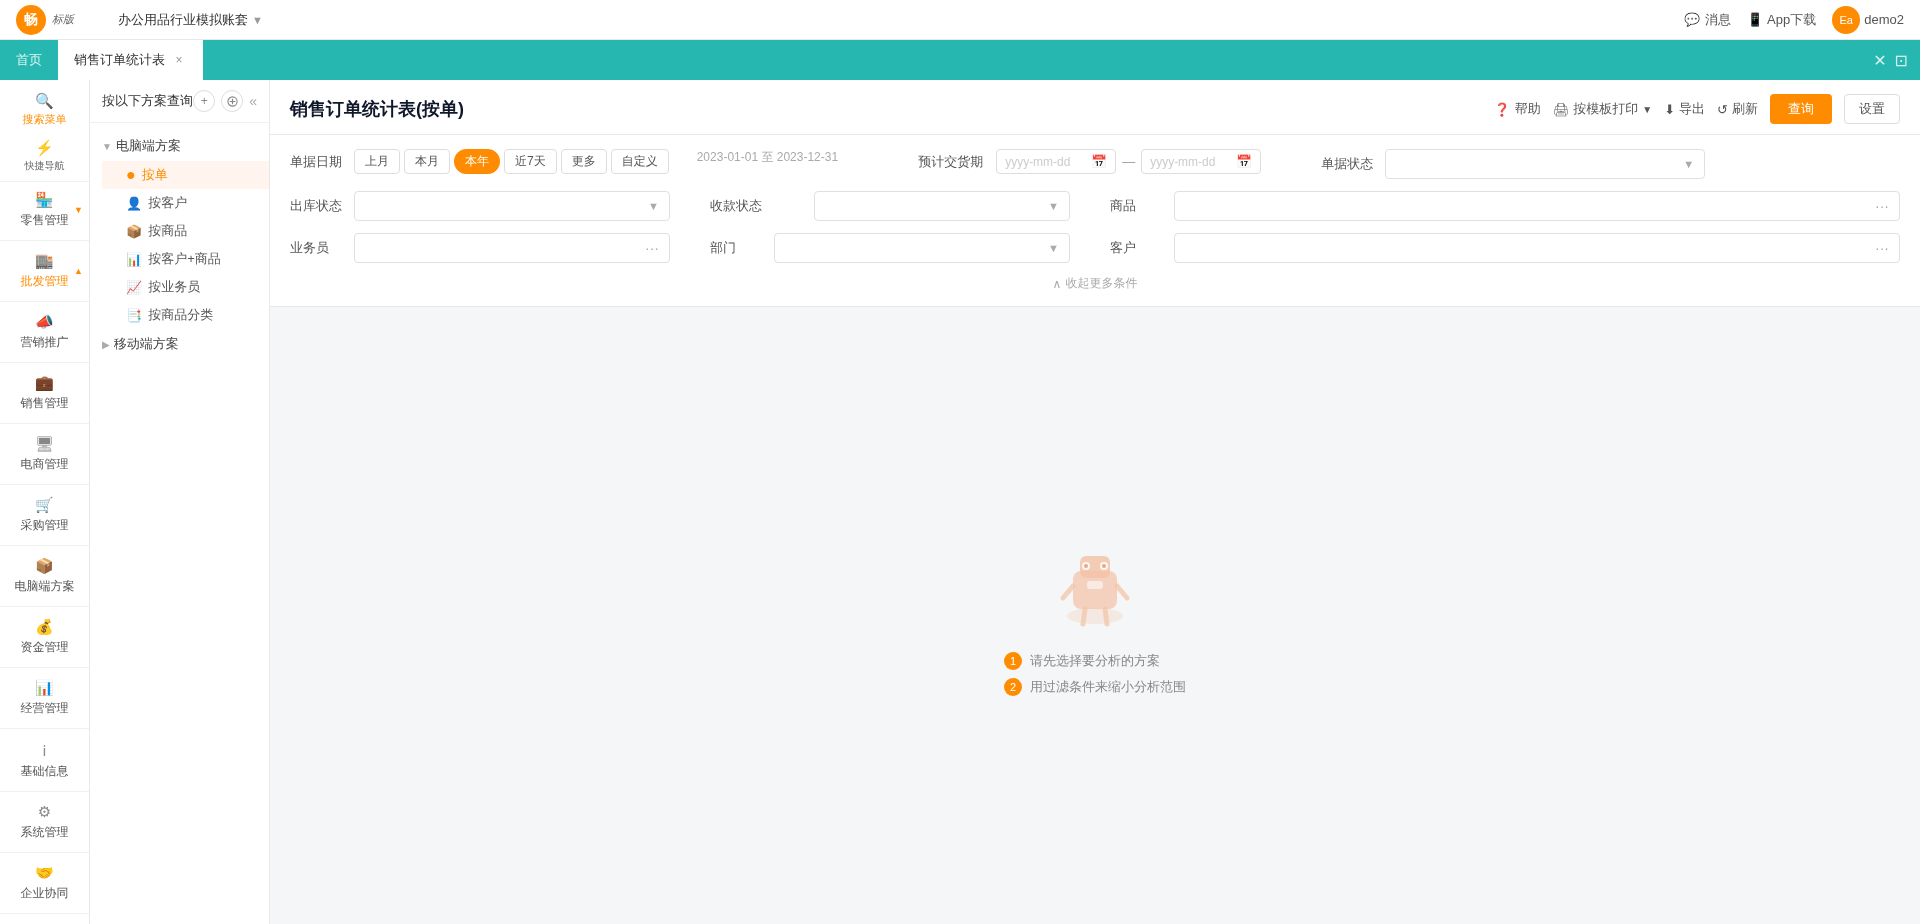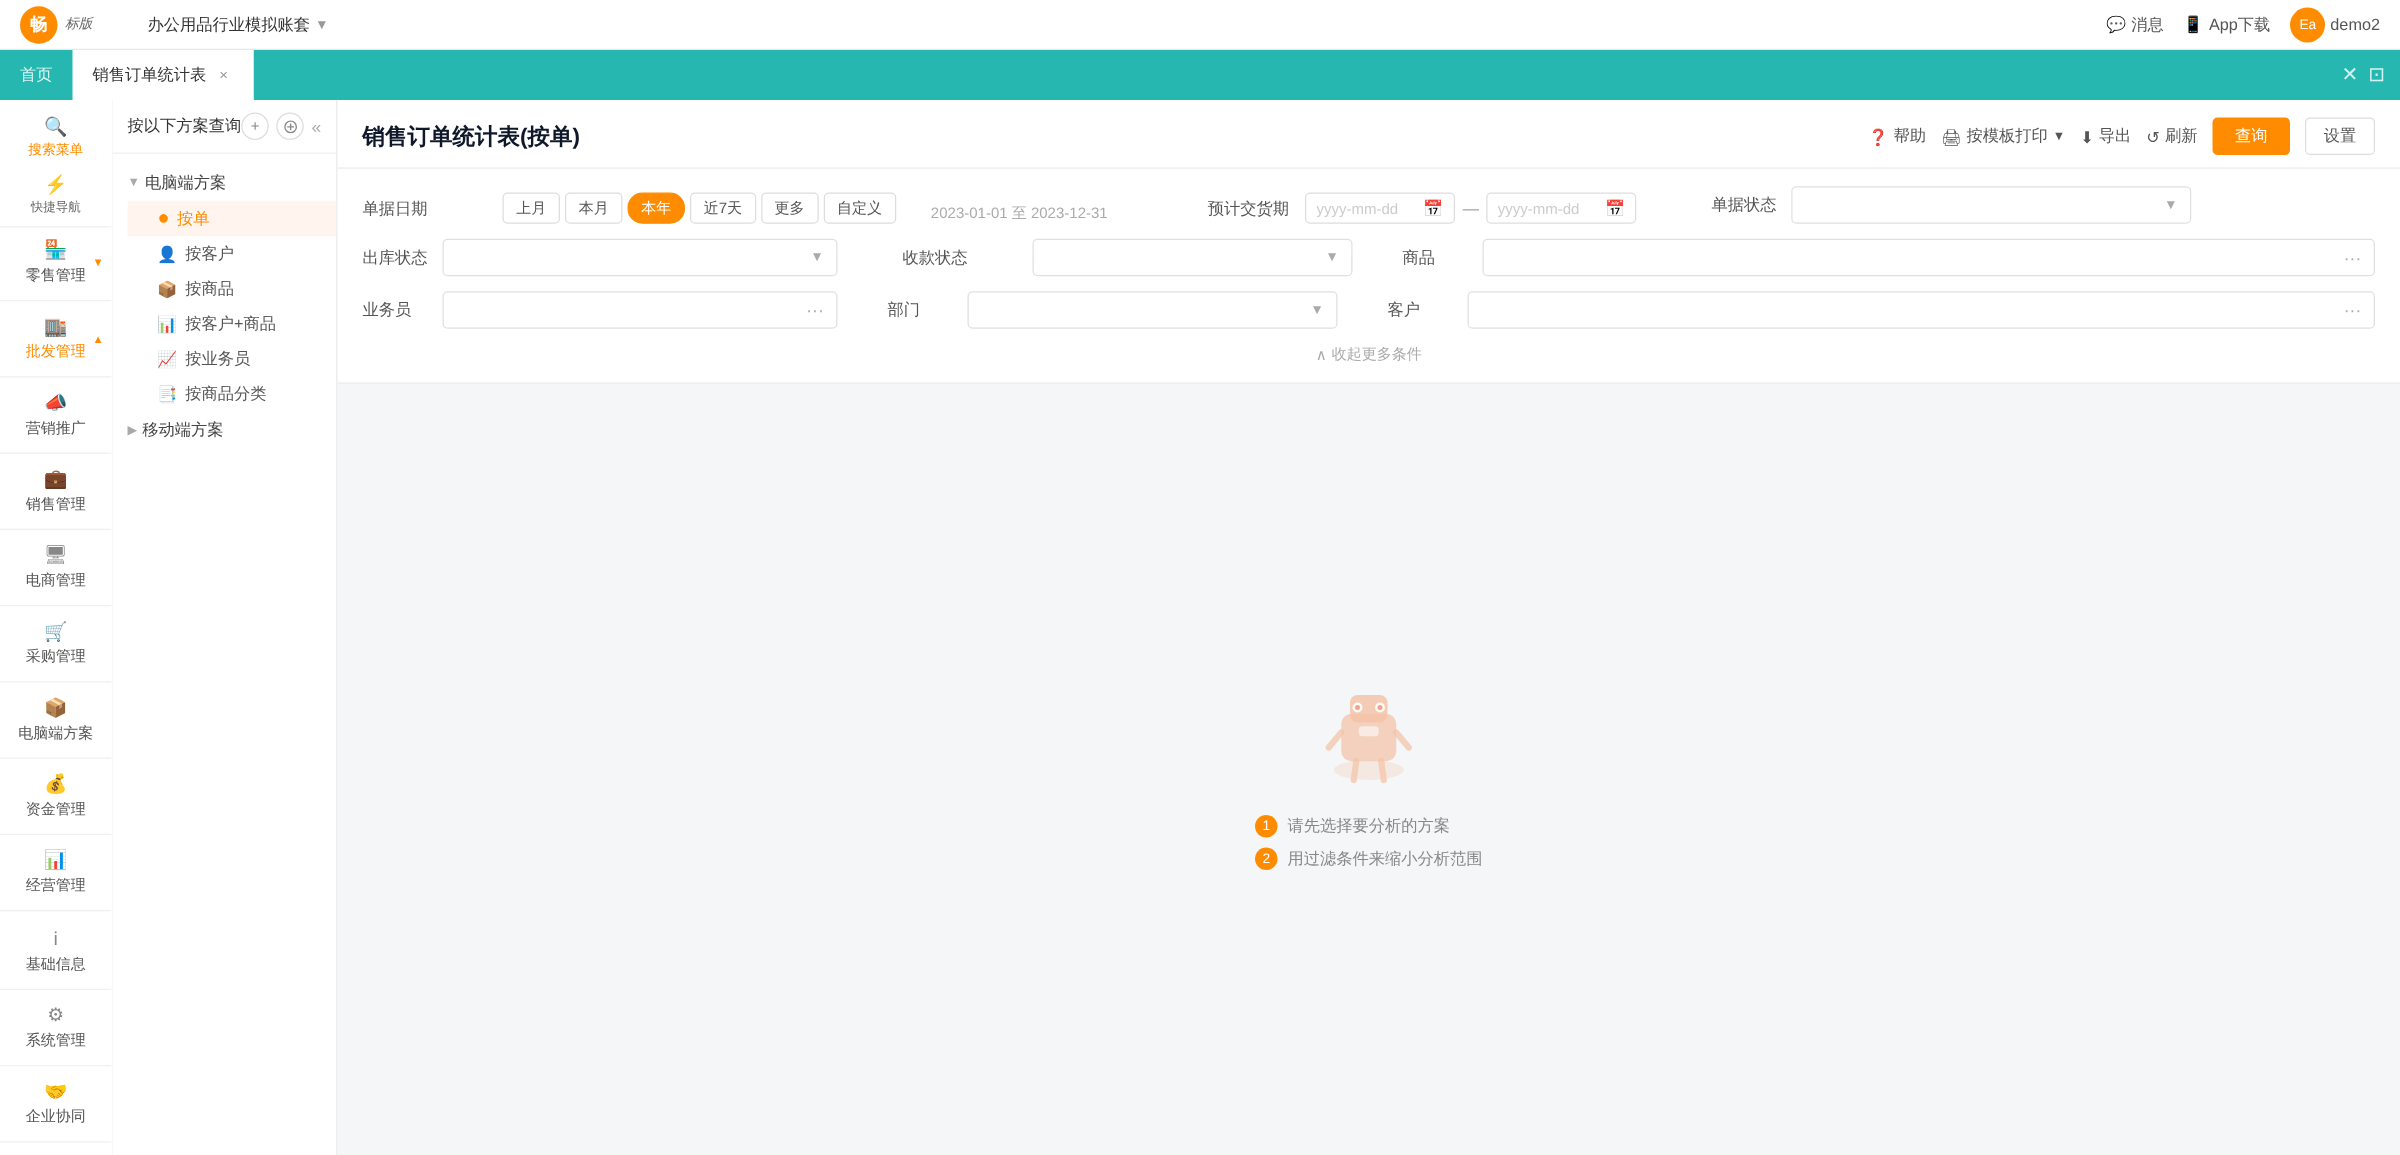--- a/index.html
+++ b/index.html
@@ -47,24 +47,24 @@
     .content-area { flex: 1; display: flex; flex-direction: column; overflow: hidden; background: #f5f6f7; }
     .page-header { padding: 14px 20px 10px; background: #fff; border-bottom: 1px solid #e8e8e8; display: flex; align-items: center; justify-content: space-between; }
     .page-title { font-size: 18px; font-weight: 600; color: #0f172a; }
     .page-actions { display: flex; align-items: center; gap: 12px; }
     .page-action-btn { display: flex; align-items: center; gap: 4px; color: #555; font-size: 13px; cursor: pointer; }
     .btn-primary { background: #ff8c00; color: white; border: none; padding: 6px 18px; border-radius: 4px; cursor: pointer; font-size: 13px; }
     .btn-secondary { background: #fff; color: #555; border: 1px solid #ddd; padding: 5px 14px; border-radius: 4px; cursor: pointer; font-size: 13px; }
 
     
     .filter-area { background: #fff; padding: 14px 20px; border-bottom: 1px solid #e8e8e8; }
-    .filter-row { display: flex; align-items: flex-end; gap: 20px; margin-bottom: 12px; flex-wrap: wrap; }
+    .filter-row { display: flex; align-items: flex-start; gap: 20px; margin-bottom: 12px; flex-wrap: wrap; }
     .filter-row:last-child { margin-bottom: 0; }
     .filter-label { color: #555; font-size: 13px; white-space: nowrap; min-width: 56px; }
-    .date-btns { display: flex; align-items: center; gap: 4px; margin-left: 48px; }
+    .date-btns { display: flex; align-items: center; gap: 4px; }
     .date-btn { padding: 3px 10px; border: 1px solid #ddd; border-radius: 4px; font-size: 12px; color: #555; cursor: pointer; background: #fff; }
     .date-btn.active { background: #ff8c00; color: white; border-color: #ff8c00; border-radius: 12px; }
     .date-input-group { display: flex; align-items: center; gap: 6px; }
     .date-input { border: 1px solid #ddd; border-radius: 4px; padding: 4px 8px; font-size: 12px; color: #aaa; width: 120px; display: flex; align-items: center; justify-content: space-between; }
     .date-input .cal-icon { color: #ff8c00; font-size: 13px; }
     .date-separator { color: #999; }
     .collapse-row { display: flex; justify-content: center; margin-top: 8px; }
     .collapse-link { color: #aaa; font-size: 12px; cursor: pointer; display: flex; align-items: center; gap: 4px; }
 
     
@@ -345,21 +345,21 @@
 
       <div class="filter-row">
         <div class="filter-item" style="min-width:380px;">
           <span class="filter-label">出库状态</span>
           <div class="select-box" style="flex:1; min-width:220px;">
             <span style="color:#ccc;"></span>
             <span style="color:#aaa; font-size:11px; margin-left:auto;">▼</span>
           </div>
         </div>
 
-        <div class="filter-item" style="min-width:360px; margin-left:32px;gap:48px;">
+        <div class="filter-item" style="min-width:360px; margin-left:20px;gap:48px;">
           <span class="filter-label">收款状态</span>
           <div class="select-box" style="flex:1; min-width:220px;">
             <span style="color:#ccc;"></span>
             <span style="color:#aaa; font-size:11px; margin-left:auto;">▼</span>
           </div>
         </div>
 
         <div class="filter-item" style="flex:1; margin-left:20px;">
           <span class="filter-label">商品</span>
           <div class="select-box" style="flex:1;">

